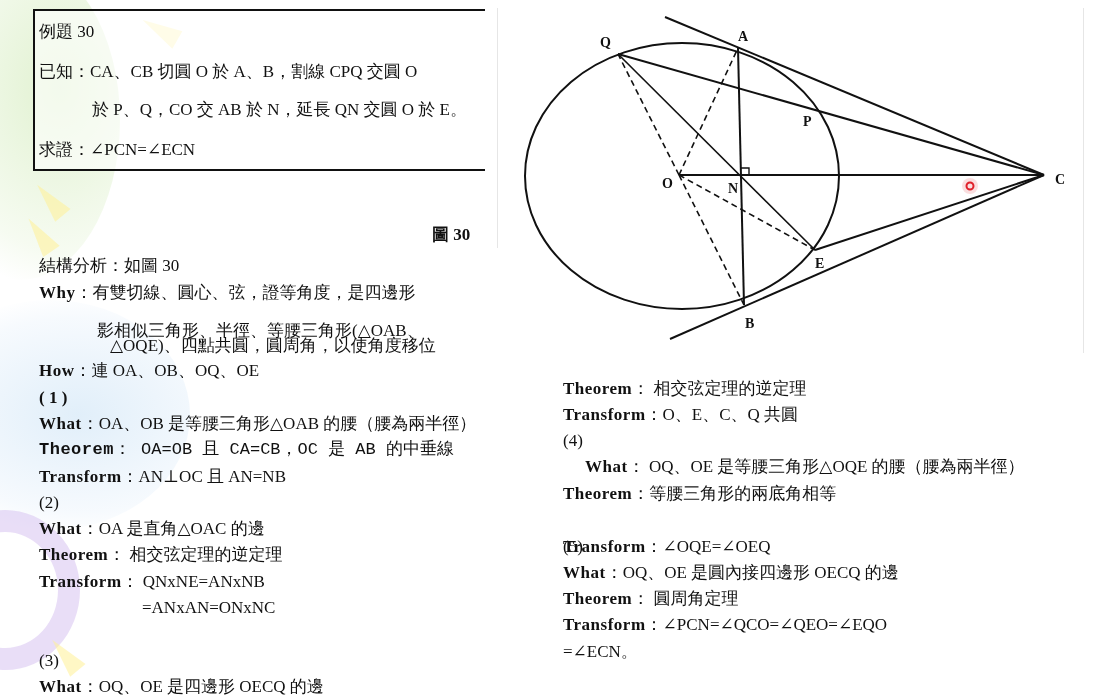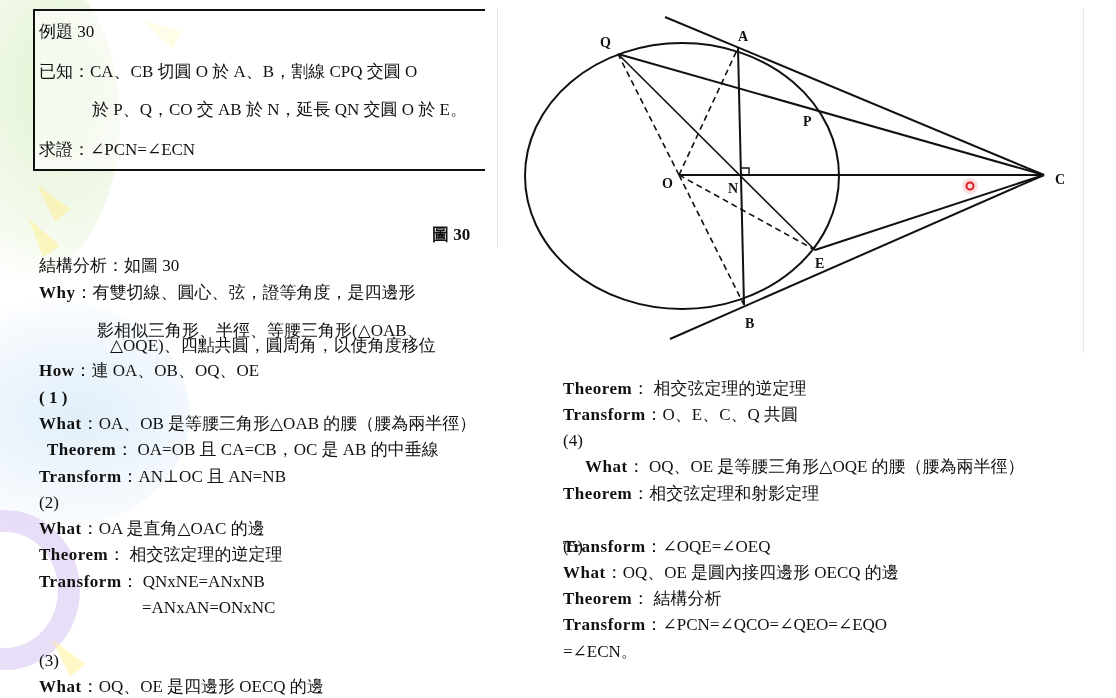--- a/index.html
+++ b/index.html
@@ -147,21 +147,21 @@
 <div class="line" style="left:110px; top:336px;">△OQE)、四點共圓，圓周角，以使角度移位</div>
 
 <div class="line" style="left:39px; top:361px;">
   <span class="kw">How</span><span>：連 OA、OB、OQ、OE</span>
 </div>
 
 <div class="line bold" style="left:39px; top:388px;">( 1 )</div>
 <div class="line" style="left:39px; top:414px;">
   <span class="kw">What</span><span>：OA、OB 是等腰三角形△OAB 的腰（腰為兩半徑）</span>
 </div>
-<div class="line" style="left:47px; top:440px;">
+<div class="line" style="left:39px; top:440px;font-family:Liberation Mono, monospace;">
   <span class="kw">Theorem</span><span>：  OA=OB 且 CA=CB，OC 是 AB 的中垂線</span>
 </div>
 <div class="line" style="left:39px; top:467px;">
   <span class="kw">Transform</span><span>：AN⊥OC 且 AN=NB</span>
 </div>
 
 <div class="line" style="left:39px; top:493px;">(2)</div>
 <div class="line" style="left:39px; top:519px;">
   <span class="kw">What</span><span>：OA 是直角△OAC 的邊</span>
 </div>
@@ -183,29 +183,29 @@
 </div>
 <div class="line" style="left:563px; top:405px;">
   <span class="kw">Transform</span><span>：O、E、C、Q 共圓</span>
 </div>
 
 <div class="line" style="left:563px; top:431px;">(4)</div>
 <div class="line" style="left:563px; top:457px;margin-left:22px;">
   <span class="kw">What</span><span>：  OQ、OE 是等腰三角形△OQE 的腰（腰為兩半徑）</span>
 </div>
 <div class="line" style="left:563px; top:484px;">
-  <span class="kw">Theorem</span><span>：相交弦定理和射影定理</span>
+  <span class="kw">Theorem</span><span>：等腰三角形的兩底角相等</span>
 </div>
 <div class="line" style="left:563px; top:510px;margin-top:27px;">
   <span class="kw">Transform</span><span>：∠OQE=∠OEQ</span>
 </div>
 
 <div class="line" style="left:563px; top:537px;">(5)</div>
 <div class="line" style="left:563px; top:563px;">
   <span class="kw">What</span><span>：OQ、OE 是圓內接四邊形 OECQ 的邊</span>
 </div>
 <div class="line" style="left:563px; top:589px;">
-  <span class="kw">Theorem</span><span>：  結構分析</span>
+  <span class="kw">Theorem</span><span>：  圓周角定理</span>
 </div>
 <div class="line" style="left:563px; top:615px;">
   <span class="kw">Transform</span><span>：∠PCN=∠QCO=∠QEO=∠EQO</span>
 </div>
 <div class="line" style="left:563px; top:642px;">=∠ECN。</div>
 
 </body></html>

